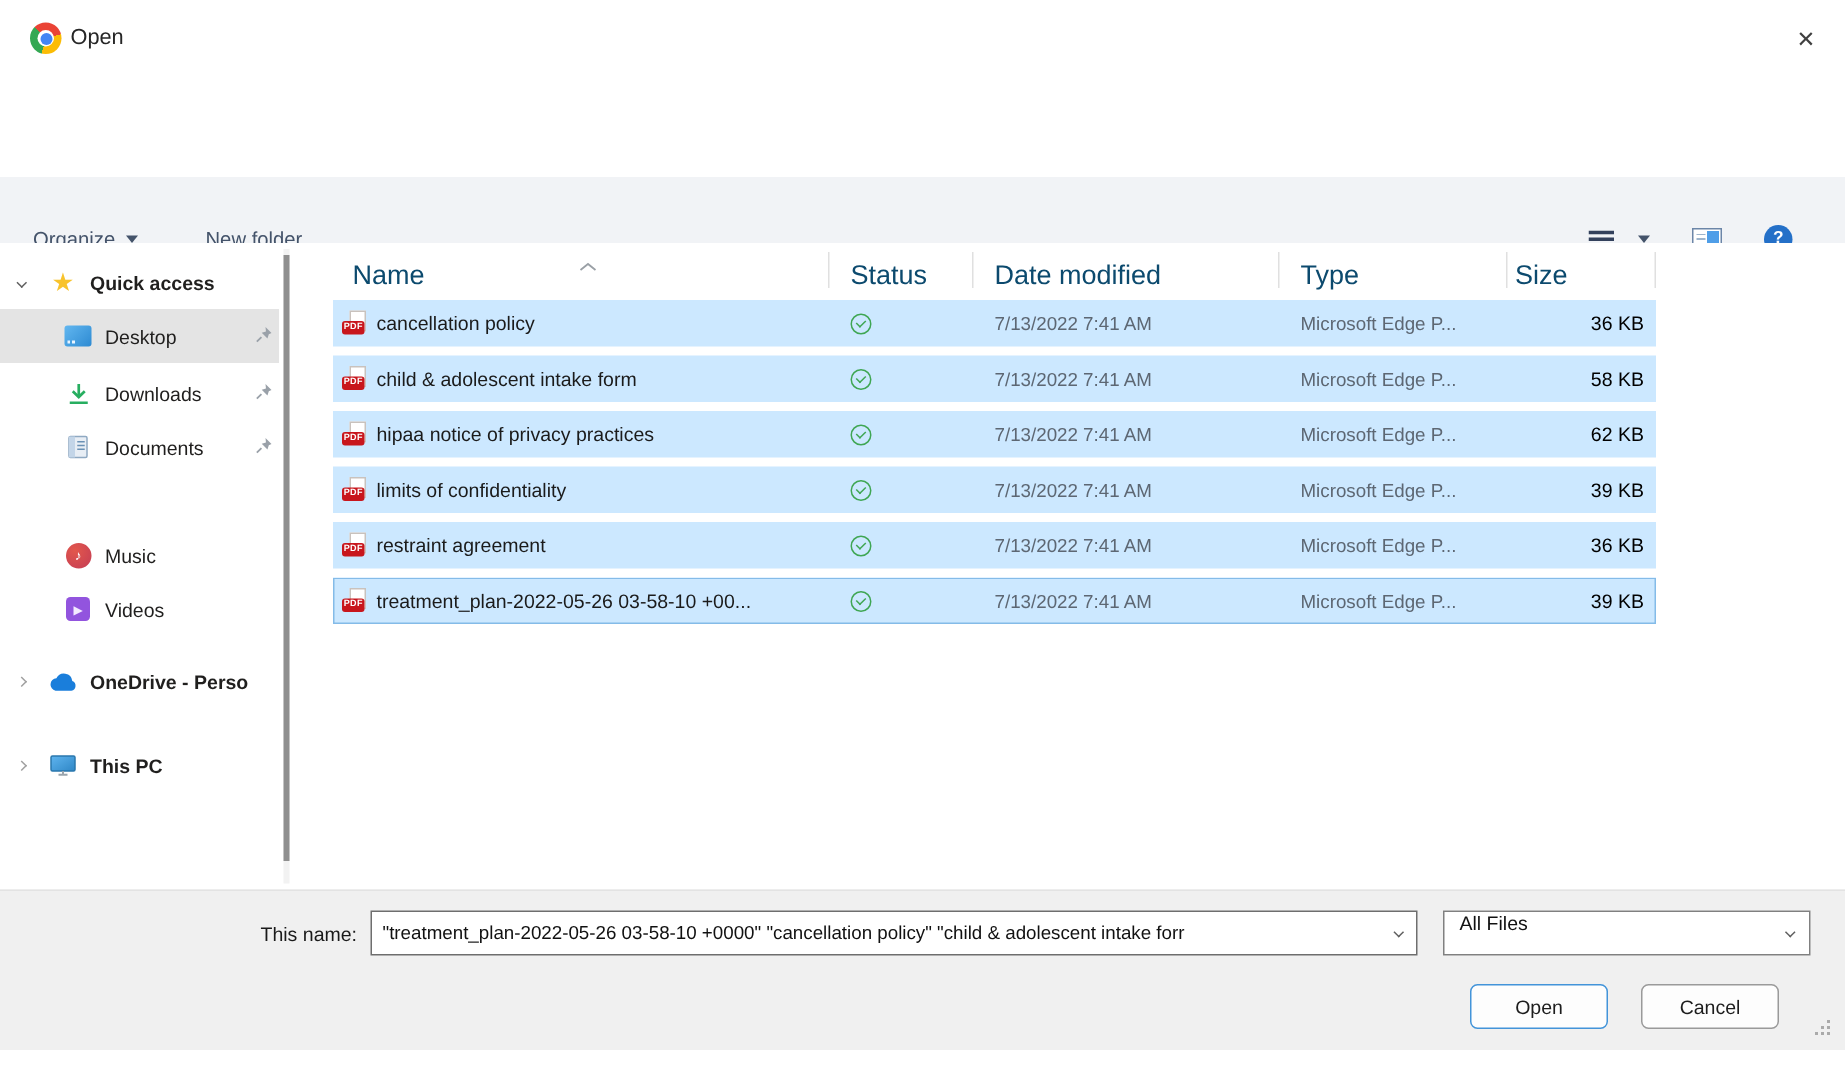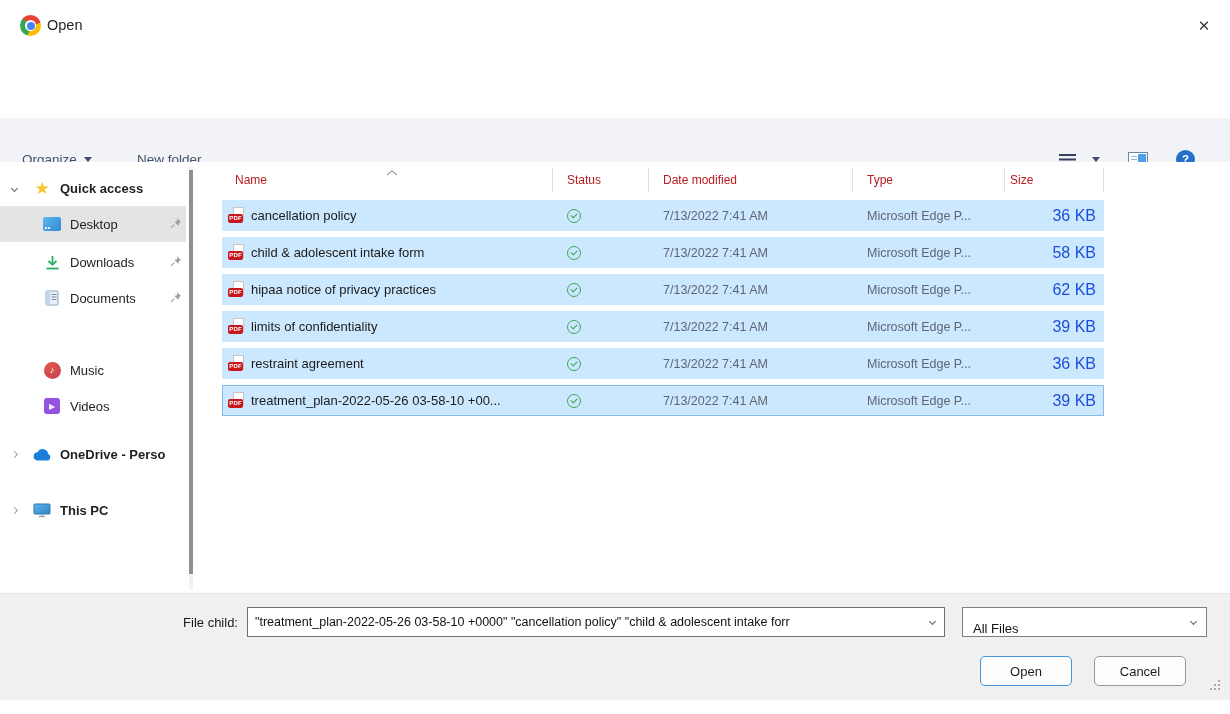--- a/index.html
+++ b/index.html
@@ -71,48 +71,48 @@
   .star-icon { color:#f8c32c; font-size:17px; line-height:1; }
   .desktop-icon { width:18px; height:14px; border-radius:2px; background:linear-gradient(135deg,#62b7f0,#2d8ad2); position:relative; }
   .desktop-icon::after { content:""; position:absolute; left:2px; bottom:2px; width:5px; height:2px;
     background:linear-gradient(90deg,#e8f4ff 0 2px,transparent 2px 3px,#e8f4ff 3px 5px); }
   .music-icon { width:17px; height:17px; border-radius:50%; background:radial-gradient(circle at 35% 30%,#e2574c,#c43d55); color:#fff; font-size:9px; display:flex; align-items:center; justify-content:center; }
   .videos-icon { width:16px; height:16px; border-radius:3px; background:#9254de; color:#f3eaff; font-size:8px; display:flex; align-items:center; justify-content:center; }
   .scrollbar-track { position:absolute; left:189px; top:4px; width:4px; height:423px; background:#f2f2f2; }
   .scrollbar-thumb { position:absolute; left:0; top:4px; width:4px; height:404px; background:#8f8f8f; cursor:pointer; }
 
   
-  .list-header { position:absolute; left:222px; top:4px; width:912px; height:30px; font-size:12px; color:#b91c1c; }
+  .list-header { position:absolute; left:222px; top:4px; width:912px; height:30px; font-size:18px; color:#0c4a6e; }
   .col-label { position:absolute; top:7px; cursor:pointer; }
   .col-div { position:absolute; top:2px; width:1px; height:24px; background:#e0e0e0; }
   .sort-caret { position:absolute; left:164px; top:-1px; }
 
   .rows { position:absolute; left:222px; top:38px; width:882px; }
   .frow { position:relative; height:31px; margin-bottom:6px; background:#cce8ff; cursor:pointer; }
   .frow.focused { box-shadow:inset 0 0 0 1px #84bbe8; }
   .fcell { position:absolute; top:0; height:100%; display:flex; align-items:center; }
   .c-name { left:6px; gap:6px; font-size:13px; color:#1b1b1b; white-space:nowrap; }
   .c-status { left:345px; }
   .c-date { left:441px; font-size:12.5px; color:#5d6773; }
   .c-type { left:645px; font-size:12.5px; color:#5d6773; }
-  .c-size { right:8px; font-size:16px; color:#1d4ed8; }
+  .c-size { right:8px; font-size:13px; color:#000000; }
 
   .pdf-icon { position:relative; width:17px; height:17px; flex:0 0 auto; }
   .pdf-icon .page { position:absolute; right:1px; top:0; width:11px; height:14px; background:#fff; border:1px solid #c9c2bd; }
   .pdf-icon .badge { position:absolute; left:0; bottom:1px; width:15px; height:9px; background:#c8161d; border-radius:2px; color:#fff; font-size:6px; font-weight:bold; text-align:center; line-height:9px; letter-spacing:.2px; }
   .check-icon { width:14px; height:14px; border-radius:50%; border:1.5px solid #3fa653; position:relative; }
   .check-icon::after { content:""; position:absolute; left:3px; top:3.5px; width:5px; height:3px; border-left:1.5px solid #3fa653; border-bottom:1.5px solid #3fa653; transform:rotate(-45deg); }
 
   
   .footer { position:absolute; top:593px; left:0; width:100%; height:107px; background:#f0f0f0; border-top:1px solid #e3e3e3; }
   .fn-label { position:absolute; left:140px; top:21px; width:98px; text-align:right; font-size:13px; color:#1a1a1a; }
   .fn-combo { position:absolute; left:247px; top:13px; width:698px; height:30px; border:1px solid #6e6e6e; background:#fff; }
   .fn-combo input { width:100%; height:100%; border:none; outline:none; font-size:12.5px; color:#111; padding:0 26px 0 7px; font-family:inherit; }
   .fn-combo .cmb-chev { position:absolute; right:9px; top:11px; }
-  .ft-combo { position:absolute; left:962px; top:13px; width:245px; height:30px; border:1px solid #808080; background:#fff; display:flex; align-items:flex-end; padding:0 10px; font-size:13px; color:#111; cursor:pointer; }
+  .ft-combo { position:absolute; left:962px; top:13px; width:245px; height:30px; border:1px solid #808080; background:#fff; display:flex; align-items:flex-start; padding:0 10px; font-size:13px; color:#111; cursor:pointer; }
   .ft-combo .cmb-chev { position:absolute; right:10px; top:11px; }
   .btn { position:absolute; top:62px; width:92px; height:30px; border-radius:5px; background:#fdfdfd; display:flex; align-items:center; justify-content:center; font-size:13px; color:#1d1d1d; cursor:pointer; }
   .btn-open { left:980px; border:1.6px solid #4394d9; }
   .btn-cancel { left:1094px; border:1px solid #9a9a9a; }
   .grip { position:absolute; right:8px; bottom:8px; width:12px; height:12px; }
   .grip::before { content:""; position:absolute; left:0; top:8px; width:2px; height:2px; background:#aaa;
     box-shadow:4px 0 0 #aaa, 8px 0 0 #aaa, 4px -4px 0 #aaa, 8px -4px 0 #aaa, 8px -8px 0 #aaa; }
 </style>
 </head>
 <body>
@@ -412,21 +412,21 @@
           </span>
         <span class="fcell c-date">7/13/2022 7:41 AM</span>
         <span class="fcell c-type">Microsoft Edge P...</span>
         <span class="fcell c-size">39 KB</span>
       </div>
 
     </div>
   </div>
 
   <div class="footer">
-    <span class="fn-label">File child:</span>
+    <span class="fn-label">This name:</span>
     <div class="fn-combo">
       <input type="text" value="&quot;treatment_plan-2022-05-26 03-58-10 +0000&quot; &quot;cancellation policy&quot; &quot;child &amp; adolescent intake forr" style="">
       <i class="chev down sm cmb-chev"></i>
     </div>
     <div class="ft-combo">
       <span>All Files</span>
       <i class="chev down sm cmb-chev"></i>
     </div>
     <span class="btn btn-open">Open</span>
     <span class="btn btn-cancel">Cancel</span>

